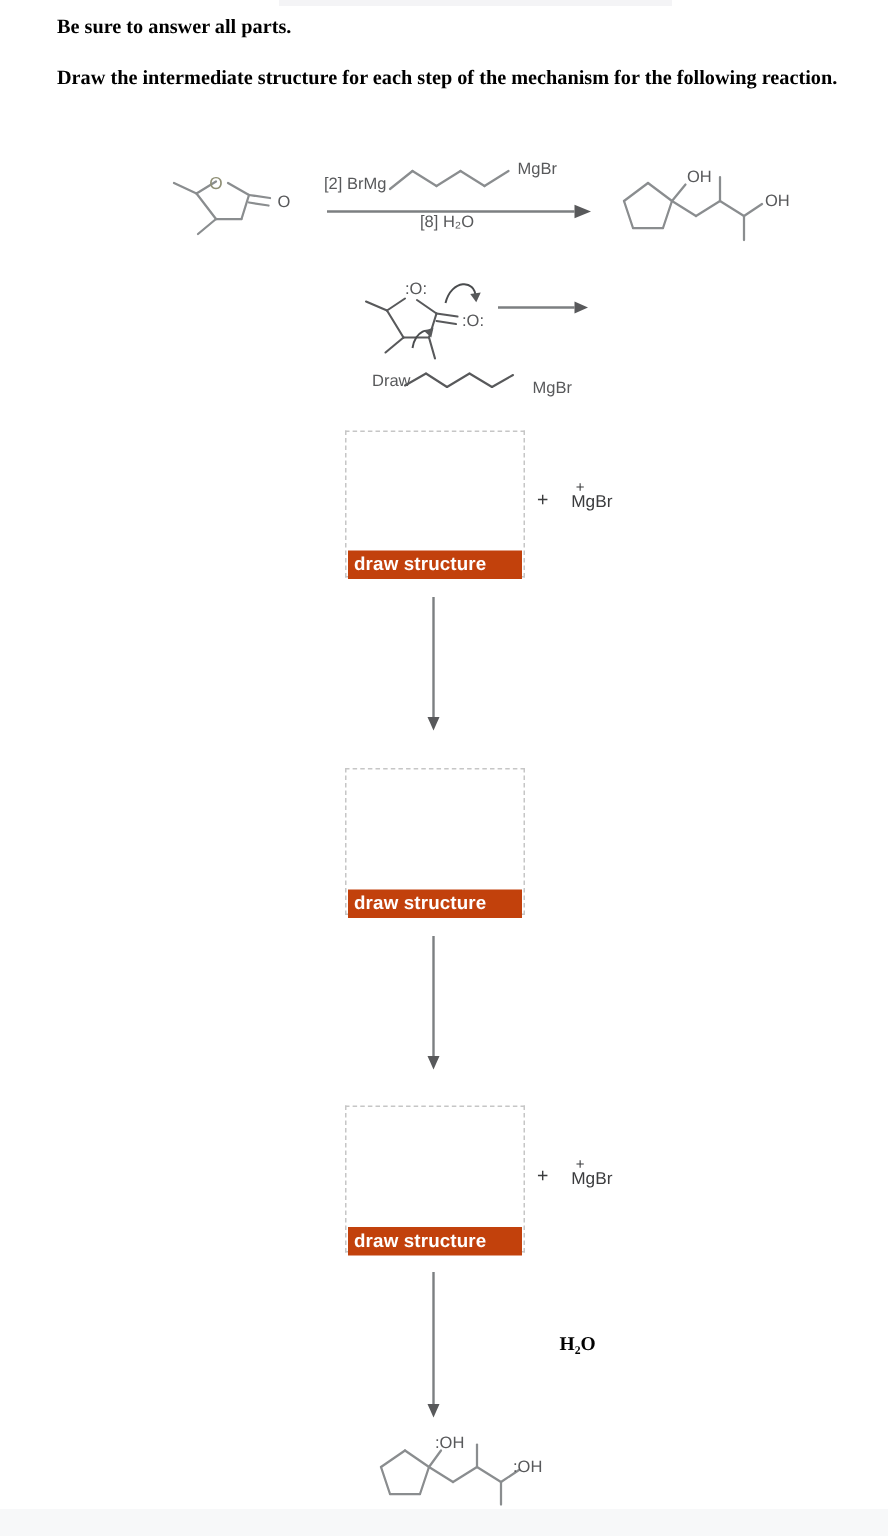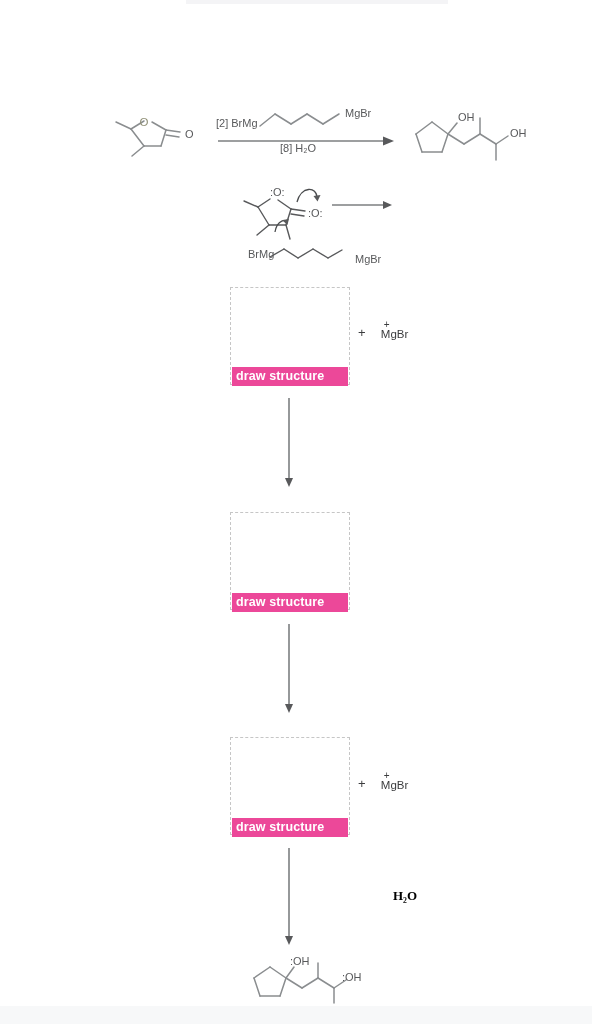--- a/index.html
+++ b/index.html
@@ -94,21 +94,21 @@
 
   
   .draw-box {
     position: absolute;
     border: 1px dashed #c6c6c6;
     box-sizing: border-box;
     background: #ffffff;
   }
   .draw-btn {
     position: absolute;
-    background: #ec4899;
+    background: #c2410c;
     color: #ffffff;
     font-family: "Liberation Sans", sans-serif;
     font-weight: bold;
     font-size: 12.5px;
     line-height: 16px;
     padding: 1px 4px 2px 4px;
     white-space: nowrap;
     box-sizing: border-box;
     cursor: pointer;
     letter-spacing: 0.1px;
@@ -145,20 +145,22 @@
   }
 </style>
 </head>
 <body>
 
 <div class="page">
 
   <div class="top-band"></div>
   <div class="bottom-band"></div>
 
+  <div class="prompt" id="prompt-line-1">Be sure to answer all parts.</div>
+  <div class="prompt" id="prompt-line-2">Draw the intermediate structure for each step of the mechanism for the following reaction.</div>
 
   <svg class="layer" style="left:100px; top:100px;" width="470" height="72">
 
     <g>
 
       <path class="bond" d="M 31 29 L 44 21"></path>
       <path class="bond" d="M 52 22 L 66 30"></path>
       <path class="bond" d="M 66 30 L 61 46"></path>
       <path class="bond" d="M 61 46 L 44 46"></path>
       <path class="bond" d="M 44 46 L 31 29"></path>
@@ -246,21 +248,21 @@
       <path class="bond-dark" d="M 88 69 L 103 78"></path>
       <path class="bond-dark" d="M 103 78 L 117 70"></path>
     </g>
 
     <g>
       <line class="arrow-line" x1="107" y1="25" x2="158" y2="25"></line>
       <polygon class="arrow-head" points="158,21 167,25 158,29"></polygon>
     </g>
   </svg>
 
-  <div class="reagent-text" style="left:248px; top:248px;">BrMg</div>
+  <div class="reagent-text" style="left:248px; top:248px;">Draw</div>
   <div class="reagent-text" style="left:355px; top:253px;">MgBr</div>
 
   <div class="draw-box" style="left:230px; top:287px; width:120px; height:98px;"></div>
   <div class="draw-btn" style="left:232px; top:367px; width:116px;">draw structure</div>
 
   <div class="plus-group" style="left:358px; top:325px;">
     <span class="plus-sign">+</span>
     <span class="charge-stack">
       <span class="charge">+</span>
       <span>MgBr</span>
@@ -289,21 +291,21 @@
       <span class="charge">+</span>
       <span>MgBr</span>
     </span>
   </div>
 
   <svg class="layer" style="left:280px; top:848px;" width="20" height="98">
     <line class="arrow-line" x1="9" y1="0" x2="9" y2="88"></line>
     <polygon class="arrow-head" points="5,88 13,88 9,97"></polygon>
   </svg>
 
-  <div class="water-label" style="left:393px; top:888px;">H₂O</div>
+  <div class="water-label" style="left:373px; top:888px;">H₂O</div>
 
   <svg class="layer" style="left:240px; top:945px;" width="140" height="65">
 
     <path class="bond" d="M 30 22 L 14 33"></path>
     <path class="bond" d="M 14 33 L 20 51"></path>
     <path class="bond" d="M 20 51 L 40 51"></path>
     <path class="bond" d="M 40 51 L 46 33"></path>
     <path class="bond" d="M 46 33 L 30 22"></path>
 
     <path class="bond" d="M 46 33 L 54 22"></path>

